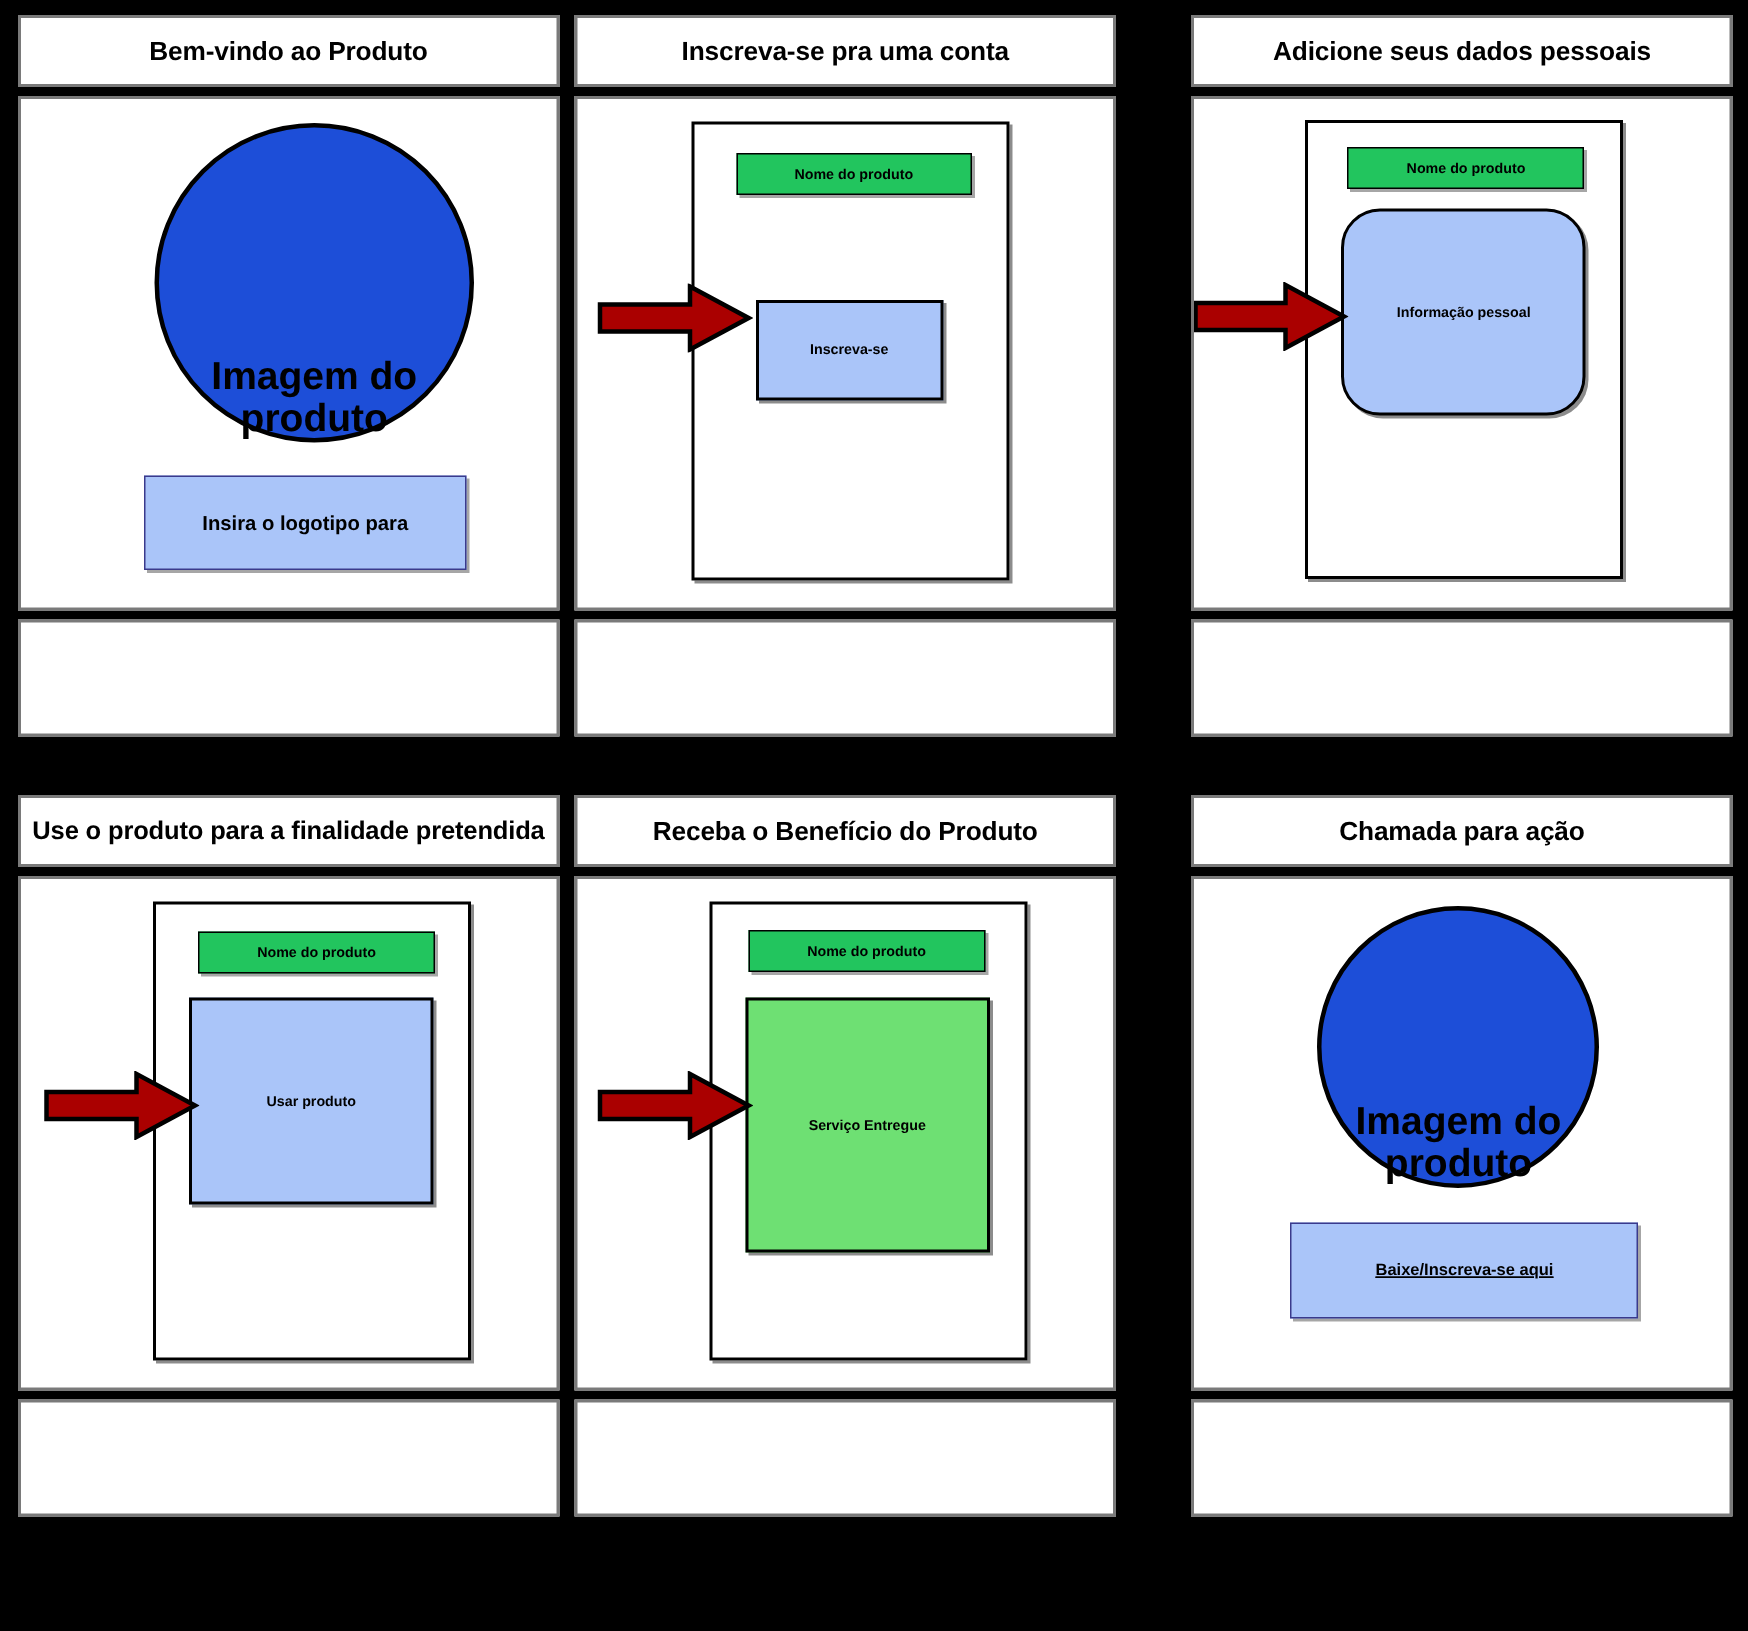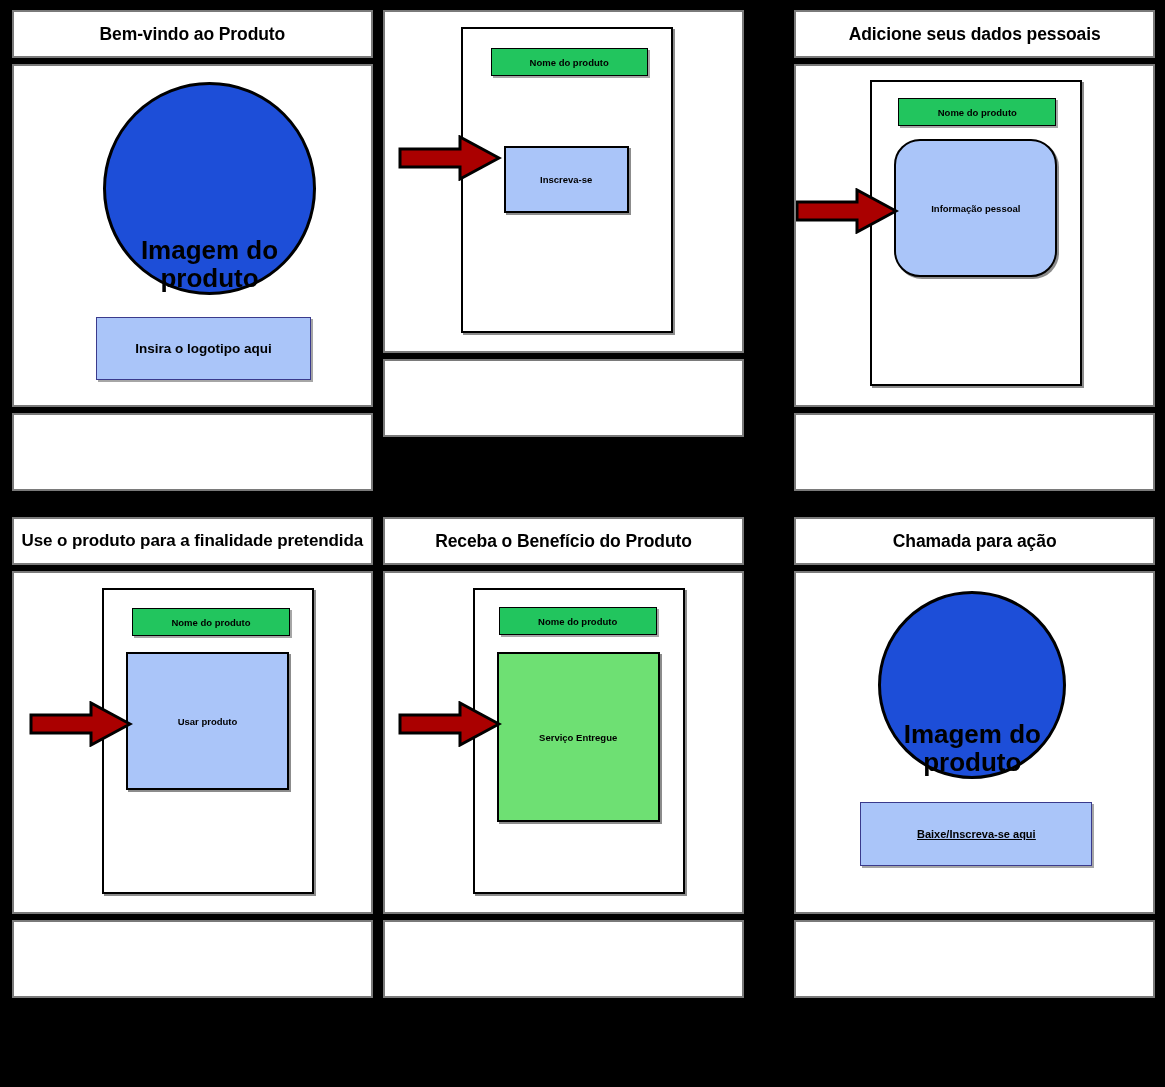--- a/index.html
+++ b/index.html
@@ -15,21 +15,21 @@
   }
 
   .storyboard {
     width: 1165px;
     height: 1087px;
     background: #000000;
     box-sizing: border-box;
     padding: 10px 10px 10px 12px;
     display: flex;
     flex-direction: column;
-    gap: 26px;
+    gap: 39px;
   }
 
   .row {
     display: flex;
     gap: 10px;
     flex: 0 0 auto;
   }
 
   .cell {
     display: flex;
@@ -160,29 +160,32 @@
 
     <div class="cell wide">
       <div class="title-box">
         <span class="title-text">Bem-vindo ao Produto</span>
       </div>
       <div class="scene-box">
         <div class="circle" style="left:89px; top:16px; width:213px; height:213px; font-size:26px;">
           <span>Imagem do produto</span>
         </div>
         <div class="logo-box" style="left:82px; top:251px; width:215px; height:63px; font-size:13.5px;">
-          <span>Insira o logotipo aqui</span>
+          <span>Insira o logotipo para</span>
         </div>
       </div>
       <div class="caption-box">
         <span></span>
       </div>
     </div>
 
     <div class="cell mid">
+      <div class="title-box">
+        <span class="title-text">Inscreva-se pra uma conta</span>
+      </div>
       <div class="scene-box">
         <div class="device" style="left:76px; top:15px; width:212px; height:306px;">
           <div class="name-chip" style="left:28px; top:19px; width:157px; height:28px;">
             <span>Nome do produto</span>
           </div>
           <div class="content-box blue" style="left:41px; top:117px; width:125px; height:67px;">
             <span>Inscreva-se</span>
           </div>
         </div>
         <svg class="arrow" style="left:13px; top:123px;" width="104" height="46" viewBox="0 0 104 46">

